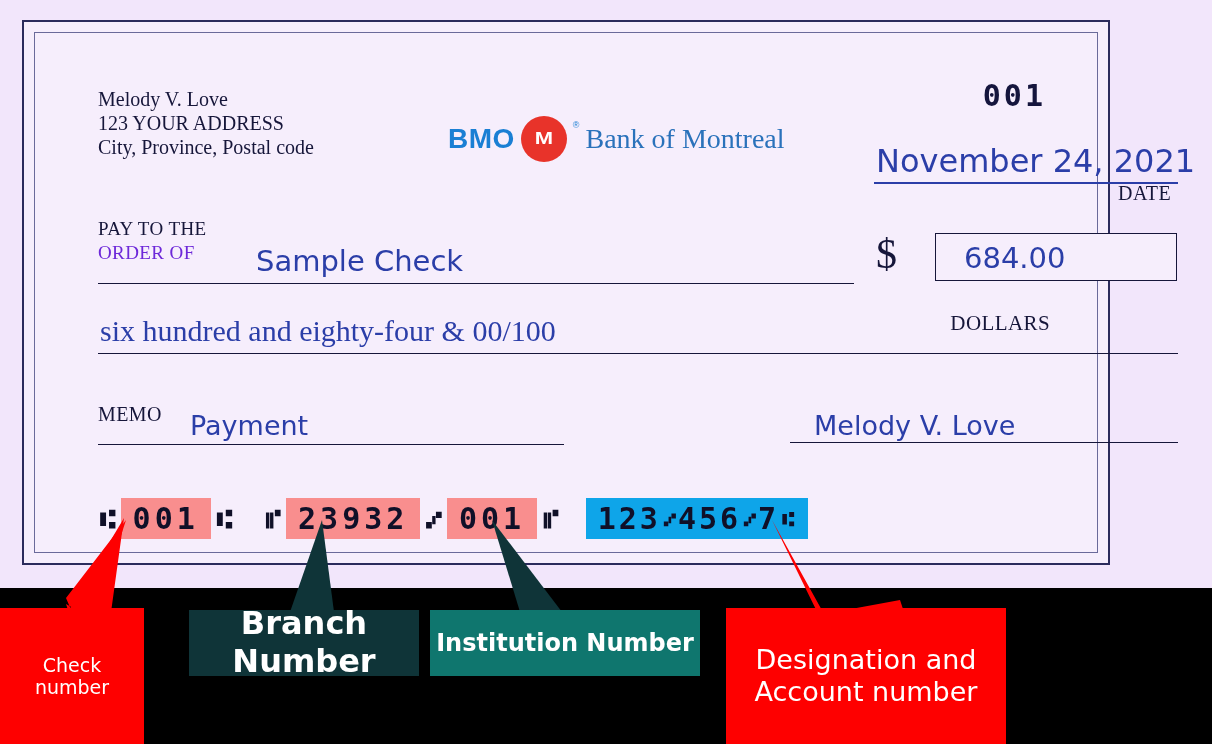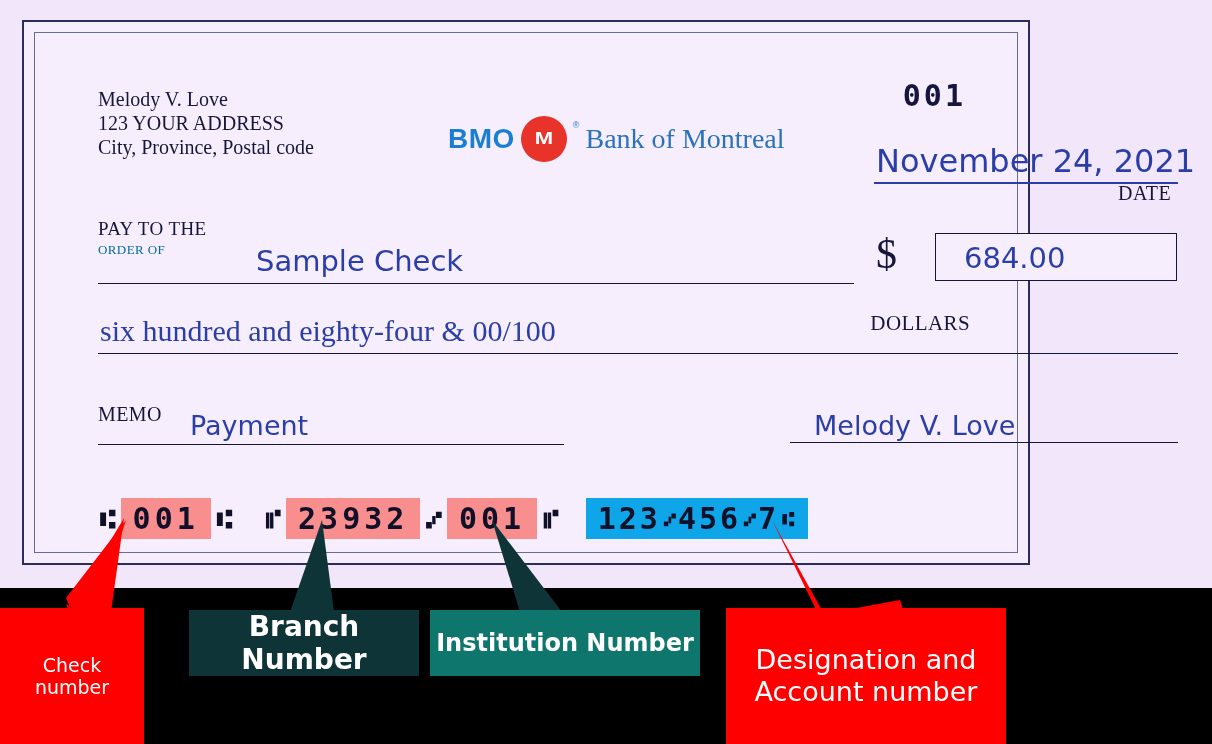--- a/index.html
+++ b/index.html
@@ -31,21 +31,21 @@
     width: 1212px;
     height: 156px;
     background: #000000;
   }
 
   
   .cheque-outer {
     position: absolute;
     left: 22px;
     top: 20px;
-    width: 1008px;
+    width: 1088px;
     height: 545px;
     background: #f6eefc;
     border: 2px solid #2b2b5c;
     box-sizing: border-box;
   }
   .cheque-inner {
     position: absolute;
     left: 10px;
     top: 10px;
     right: 10px;
@@ -161,22 +161,22 @@
     left: 74px;
     top: 196px;
     font-size: 19px;
     color: #16163a;
     letter-spacing: 0.4px;
   }
   .pay-label-2 {
     position: absolute;
     left: 74px;
     top: 220px;
-    font-size: 13px;
-    color: #0369a1;
+    font-size: 19px;
+    color: #6d28d9;
     letter-spacing: 0.4px;
   }
   .payee-value {
     position: absolute;
     left: 232px;
     top: 222px;
     font-family: "DejaVu Sans", sans-serif;
     font-size: 29px;
     color: #2b3ea8;
     white-space: nowrap;
@@ -341,21 +341,21 @@
     background: #fe0000;
     font-size: 19px;
     padding: 0 12px;
   }
   .callout-branch {
     left: 189px;
     top: 610px;
     width: 230px;
     height: 66px;
     background: #0f3438;
-    font-size: 28px;
+    font-size: 32px;
     font-weight: bold;
   }
   .callout-institution {
     left: 430px;
     top: 610px;
     width: 270px;
     height: 66px;
     background: #0f766e;
     font-size: 24px;
     font-weight: bold;

